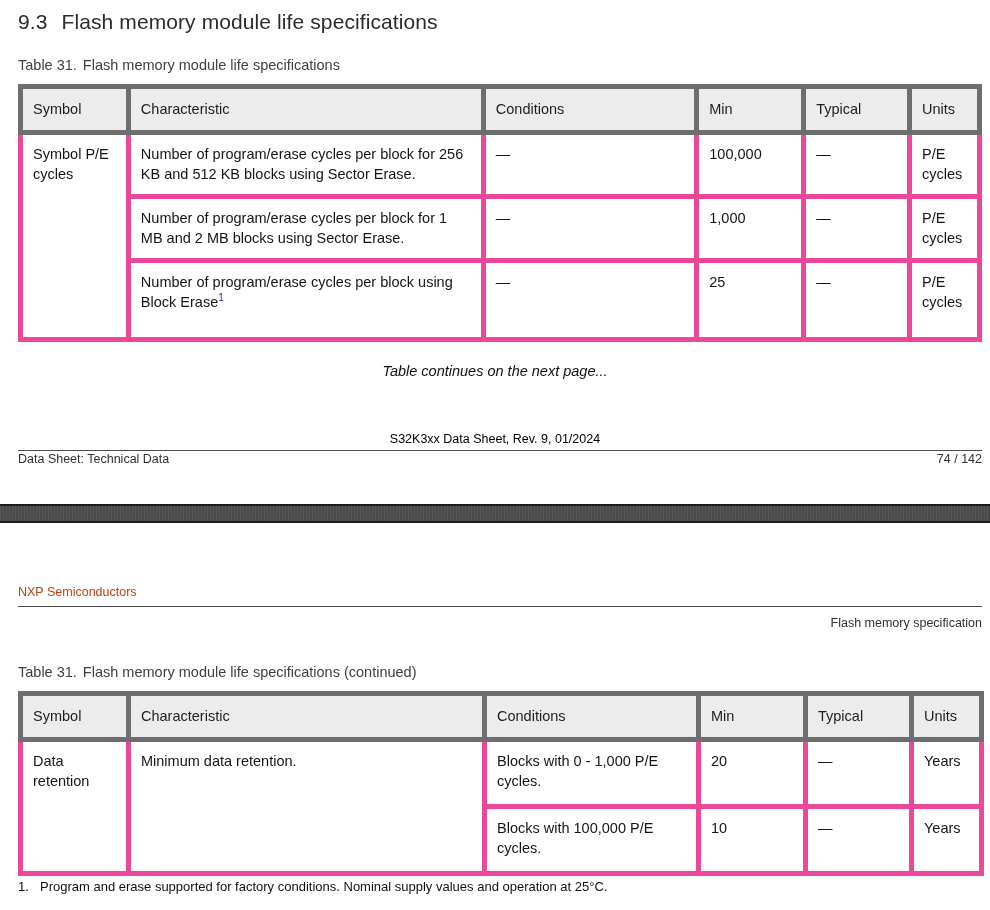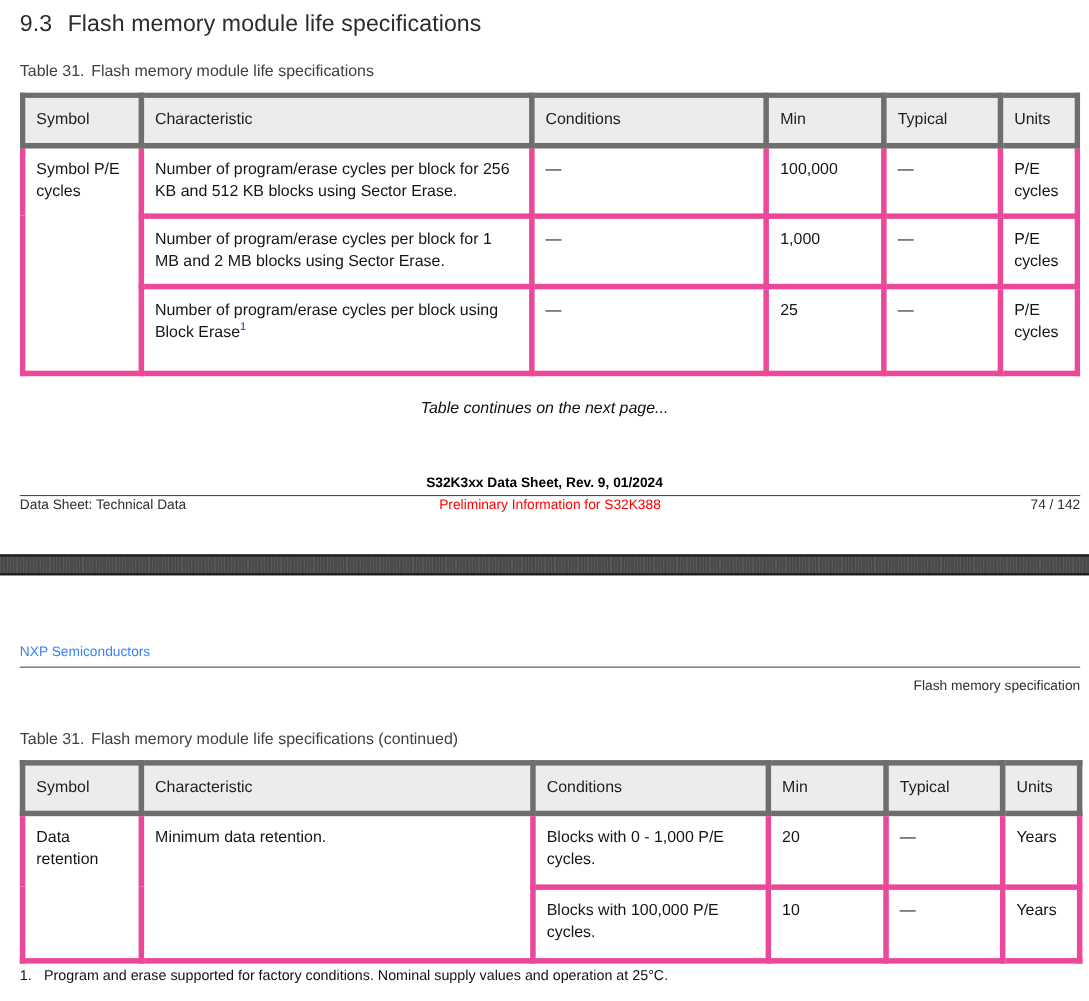--- a/index.html
+++ b/index.html
@@ -118,21 +118,21 @@
   }
 
   
   .footer-title {
     position: absolute;
     top: 432px;
     left: 0;
     width: 990px;
     text-align: center;
     font-size: 12.5px;
-    font-weight: bold;
+    font-weight: normal;
     color: #000000;
   }
   .footer-rule {
     position: absolute;
     left: 18px;
     top: 450px;
     width: 964px;
     height: 1px;
     background: #4d4d4d;
   }
@@ -187,21 +187,21 @@
         rgba(0,0,0,0) 1px,
         rgba(0,0,0,0) 3px);
   }
 
   
   .hdr-company {
     position: absolute;
     left: 18px;
     top: 585px;
     font-size: 12.5px;
-    color: #3b82f6;
+    color: #c2410c;
     white-space: nowrap;
   }
   .hdr-rule {
     position: absolute;
     left: 18px;
     top: 606px;
     width: 964px;
     height: 1px;
     background: #4d4d4d;
   }
@@ -288,21 +288,20 @@
       </tbody>
     </table>
   </div>
 
   <div class="continues-note">Table continues on the next page...</div>
 
   <div class="footer-title">S32K3xx Data Sheet, Rev. 9, 01/2024</div>
   <div class="footer-rule"></div>
   <div class="footer-row">
     <div class="footer-left">Data Sheet: Technical Data</div>
-    <div class="footer-center">Preliminary Information for S32K388</div>
     <div class="footer-right">74 / 142</div>
   </div>
 
   <div class="page-break"></div>
 
   <div class="hdr-company">NXP Semiconductors</div>
   <div class="hdr-rule"></div>
   <div class="hdr-topic">Flash memory specification</div>
 
   <div class="table-caption" style="left:18px; top:664px;">

